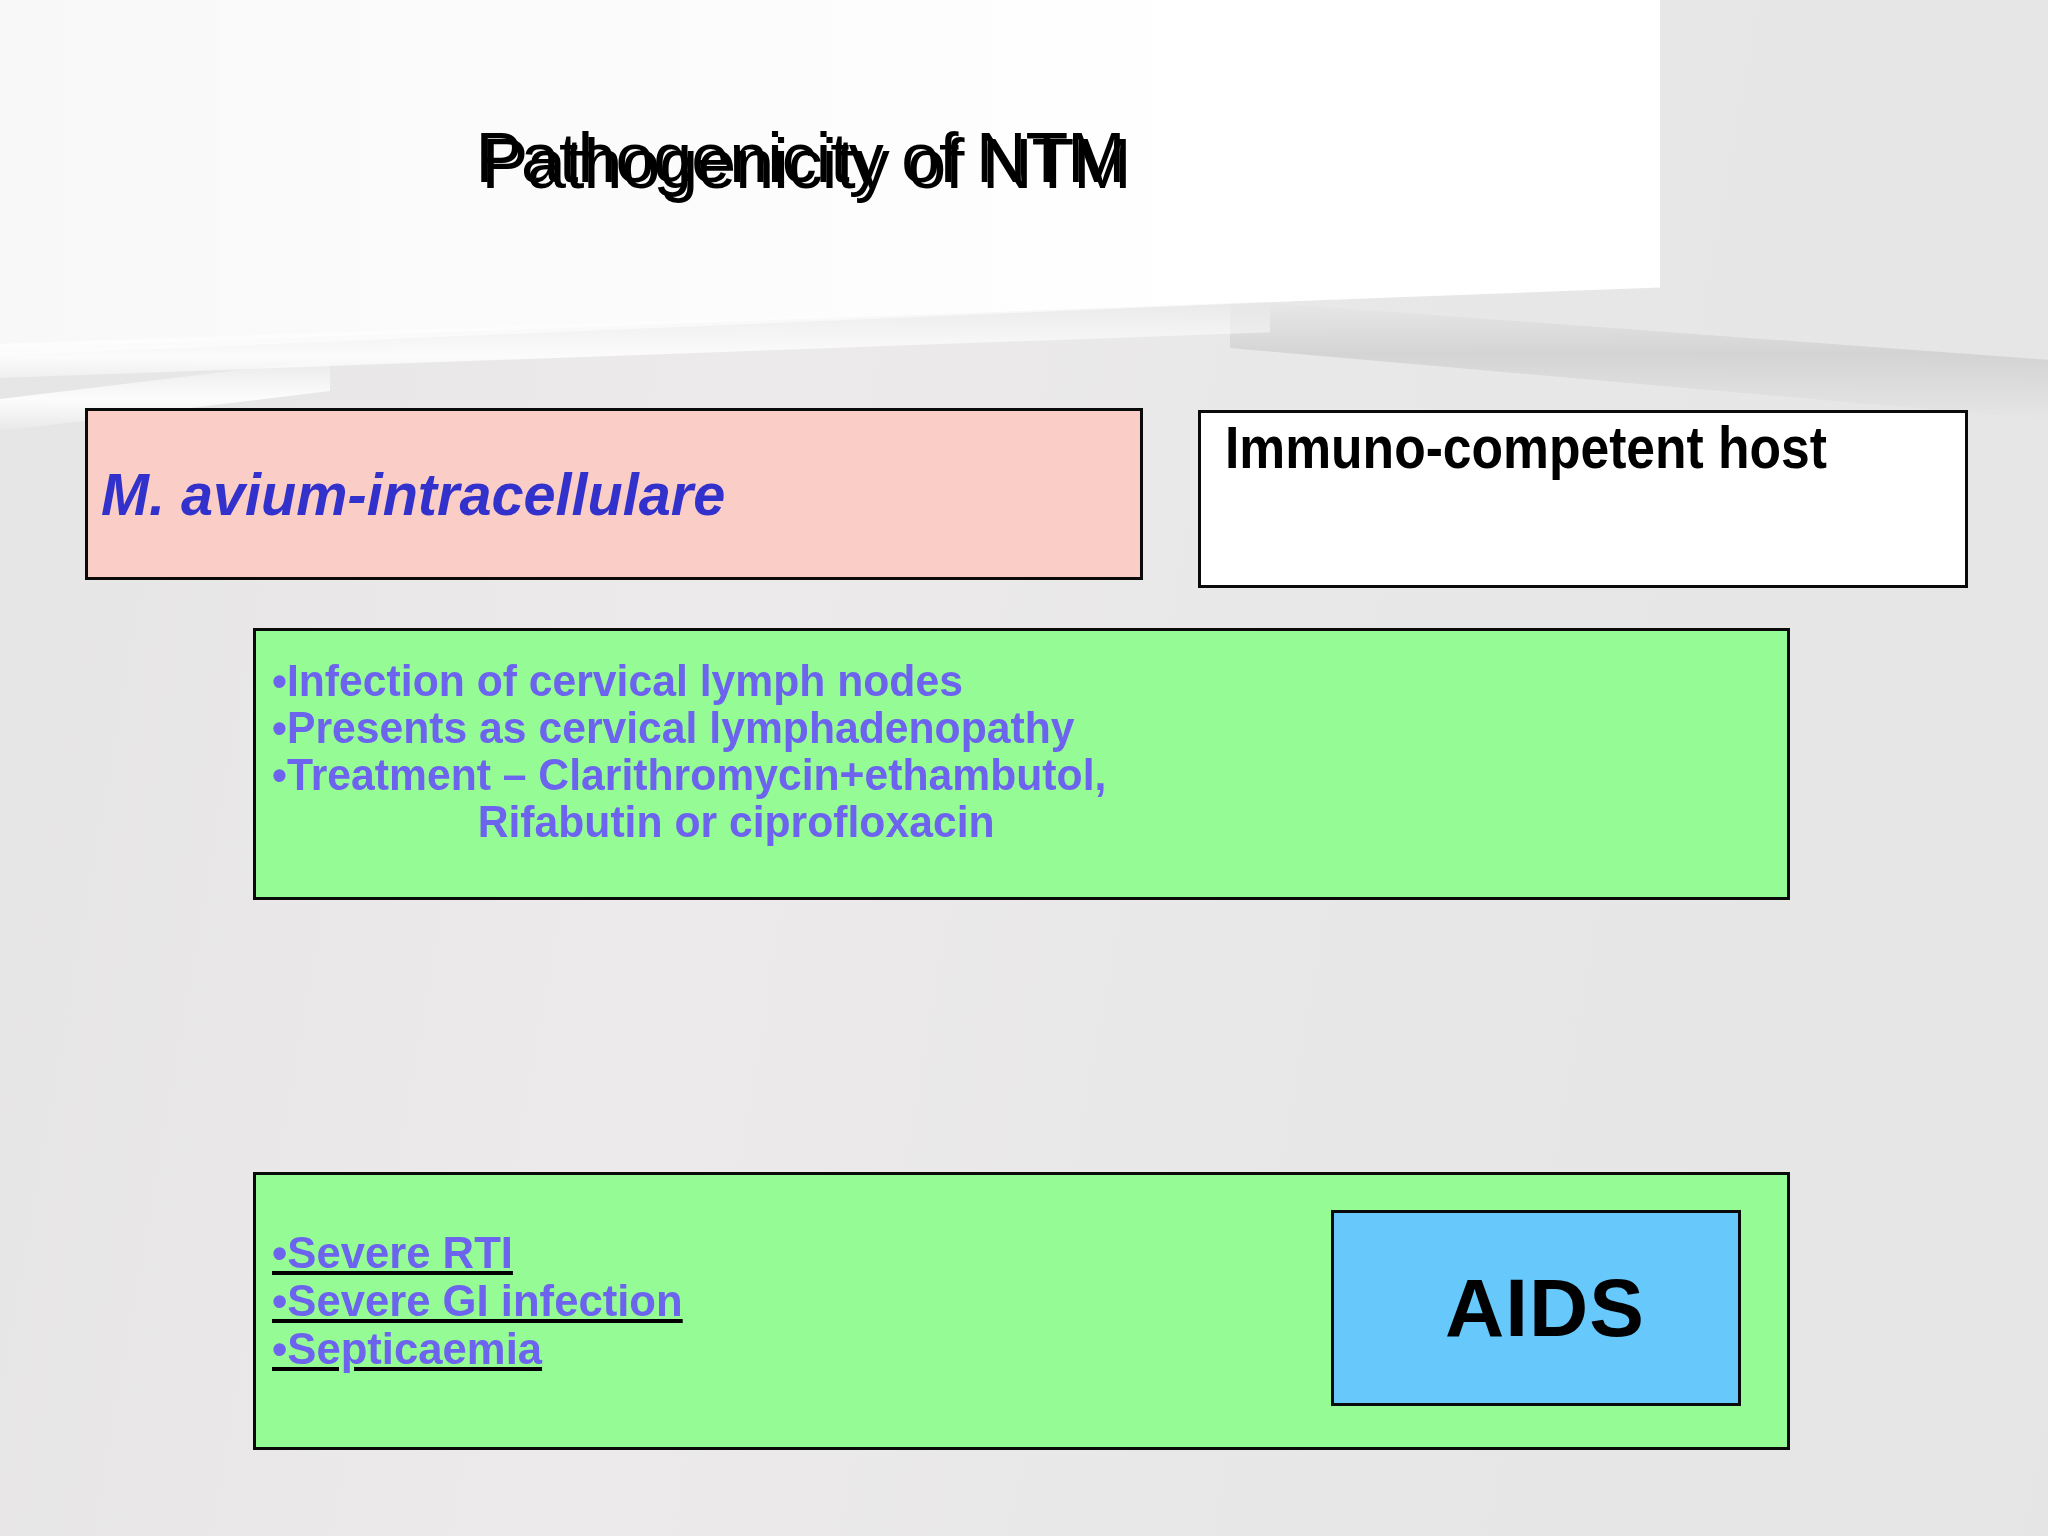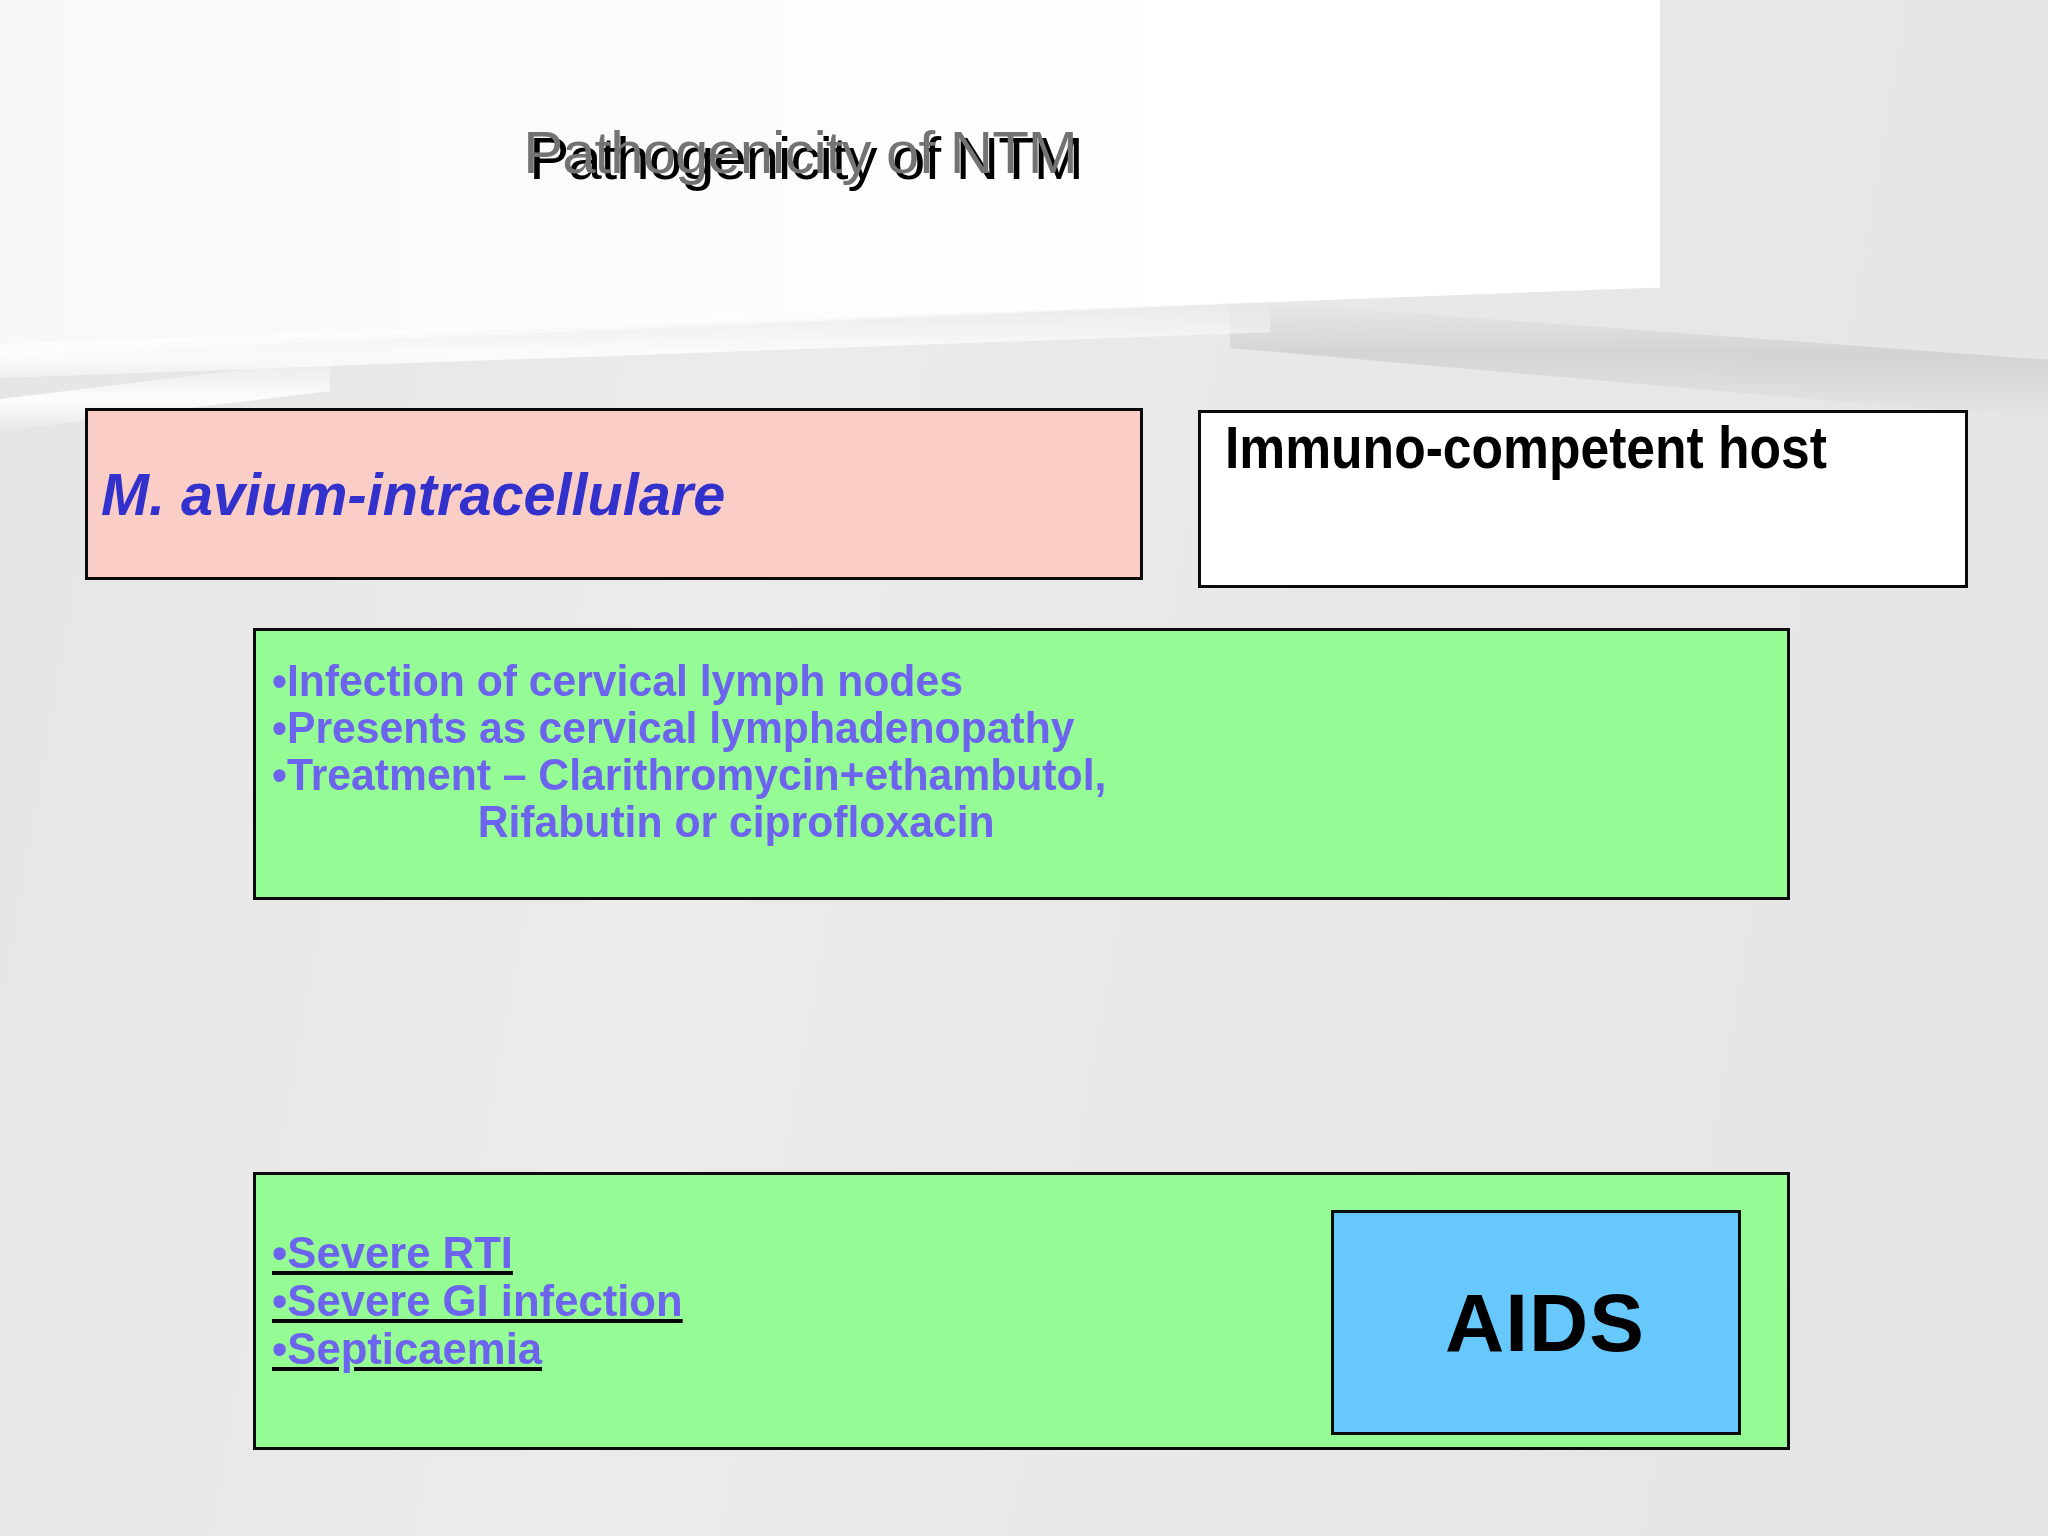--- a/index.html
+++ b/index.html
@@ -77,24 +77,24 @@
     clip-path: polygon(0 0, 100% 50%, 100% 100%, 0 40%);
   }
 
   
   .title {
     position: absolute;
     left: 0;
     top: 118px;
     width: 1600px;
     text-align: center;
-    font-size: 60px;
+    font-size: 70px;
     font-weight: normal;
     letter-spacing: -1px;
-    color: #737373;
+    color: #000000;
     text-shadow: 6px 6px 0 #000000;
     white-space: nowrap;
   }
 
   
   .box {
     position: absolute;
     box-sizing: border-box;
     border: 3px solid #0a0a0a;
   }
@@ -186,21 +186,21 @@
   .box-green-2 .bullet-line {
     font-size: 45px;
     line-height: 1.07;
   }
 
   .box-cyan {
     background: #67c8fb;
     left: 1331px;
     top: 1210px;
     width: 410px;
-    height: 225px;
+    height: 196px;
     display: flex;
     align-items: center;
     justify-content: center;
     padding-left: 18px;
   }
   .cyan-label {
     color: #000000;
     font-size: 82px;
     font-weight: bold;
     letter-spacing: 1px;

